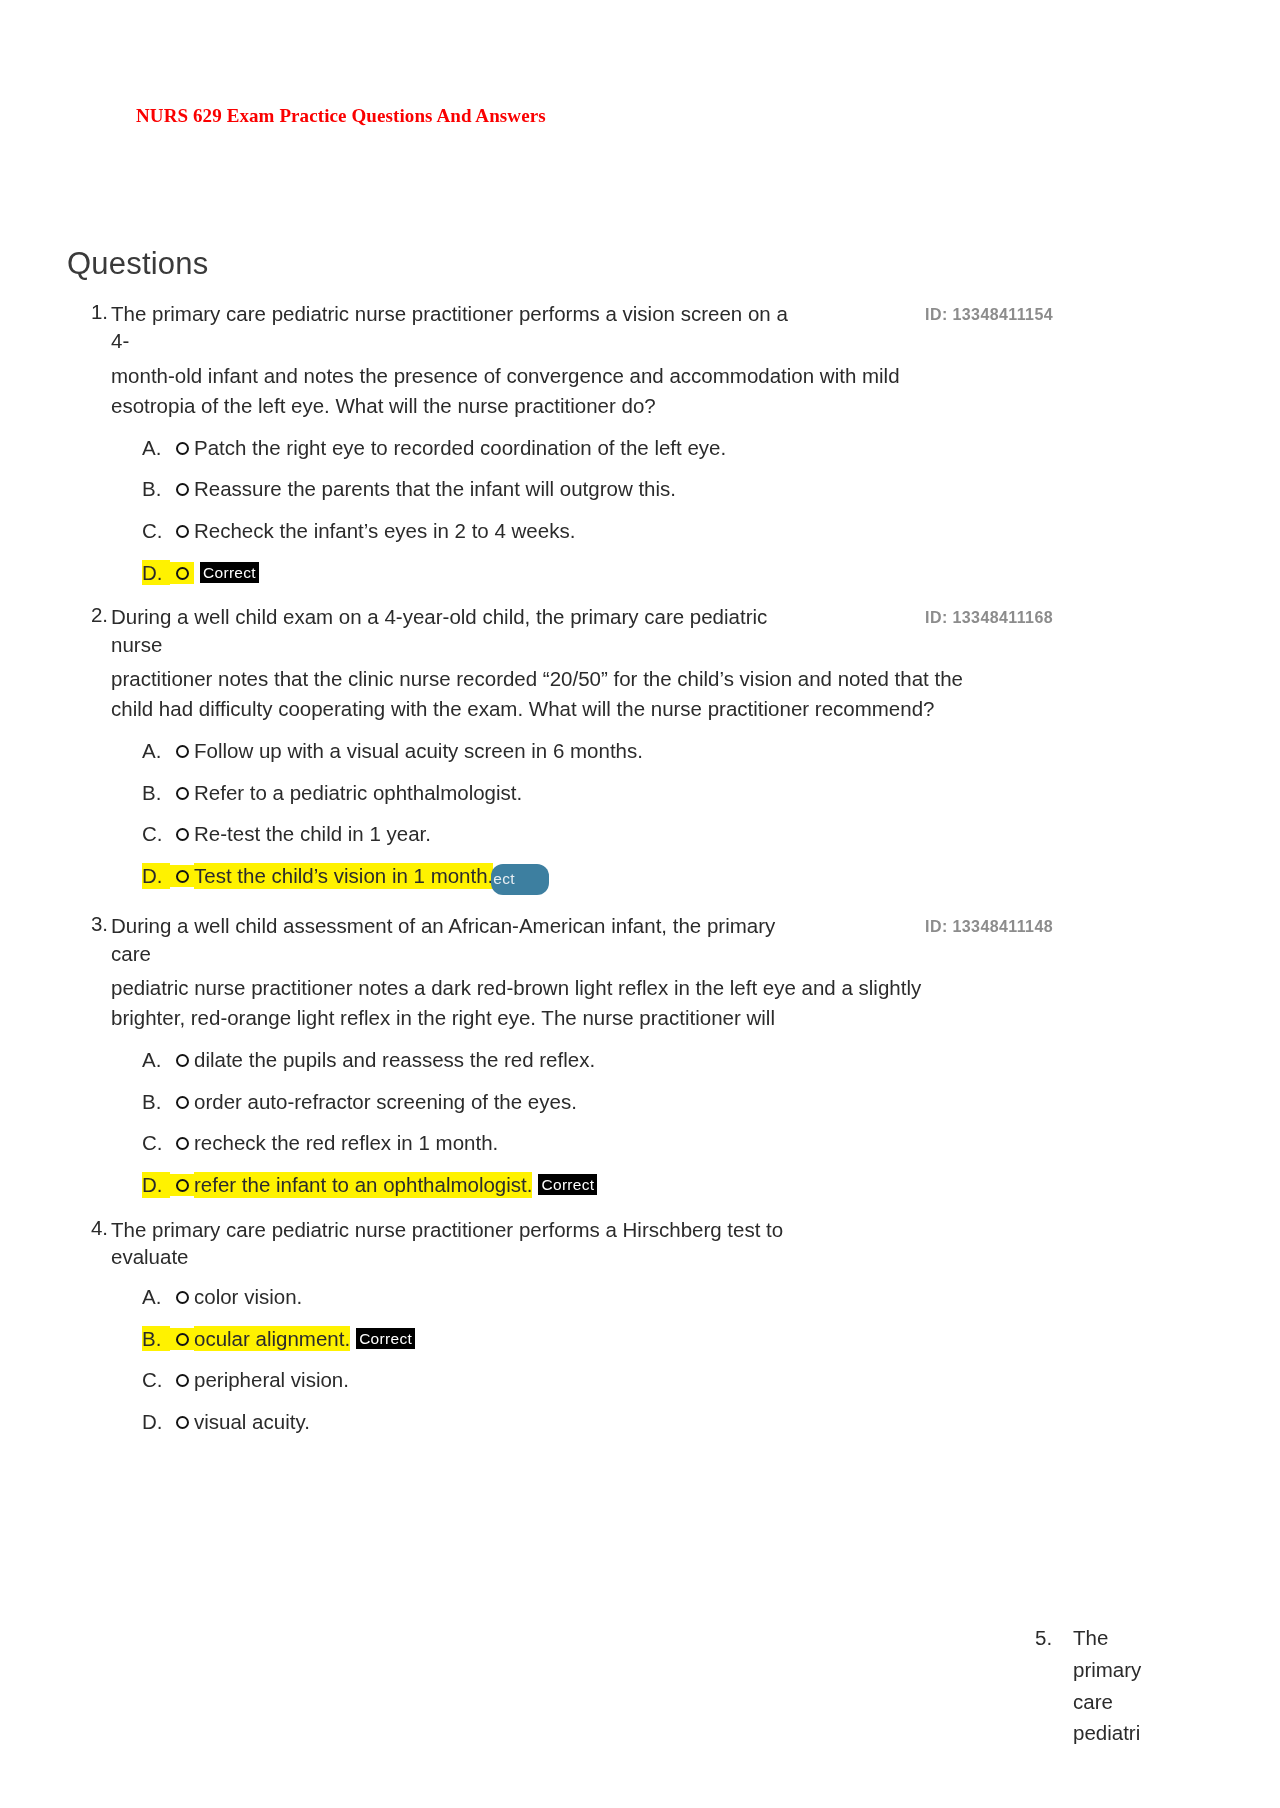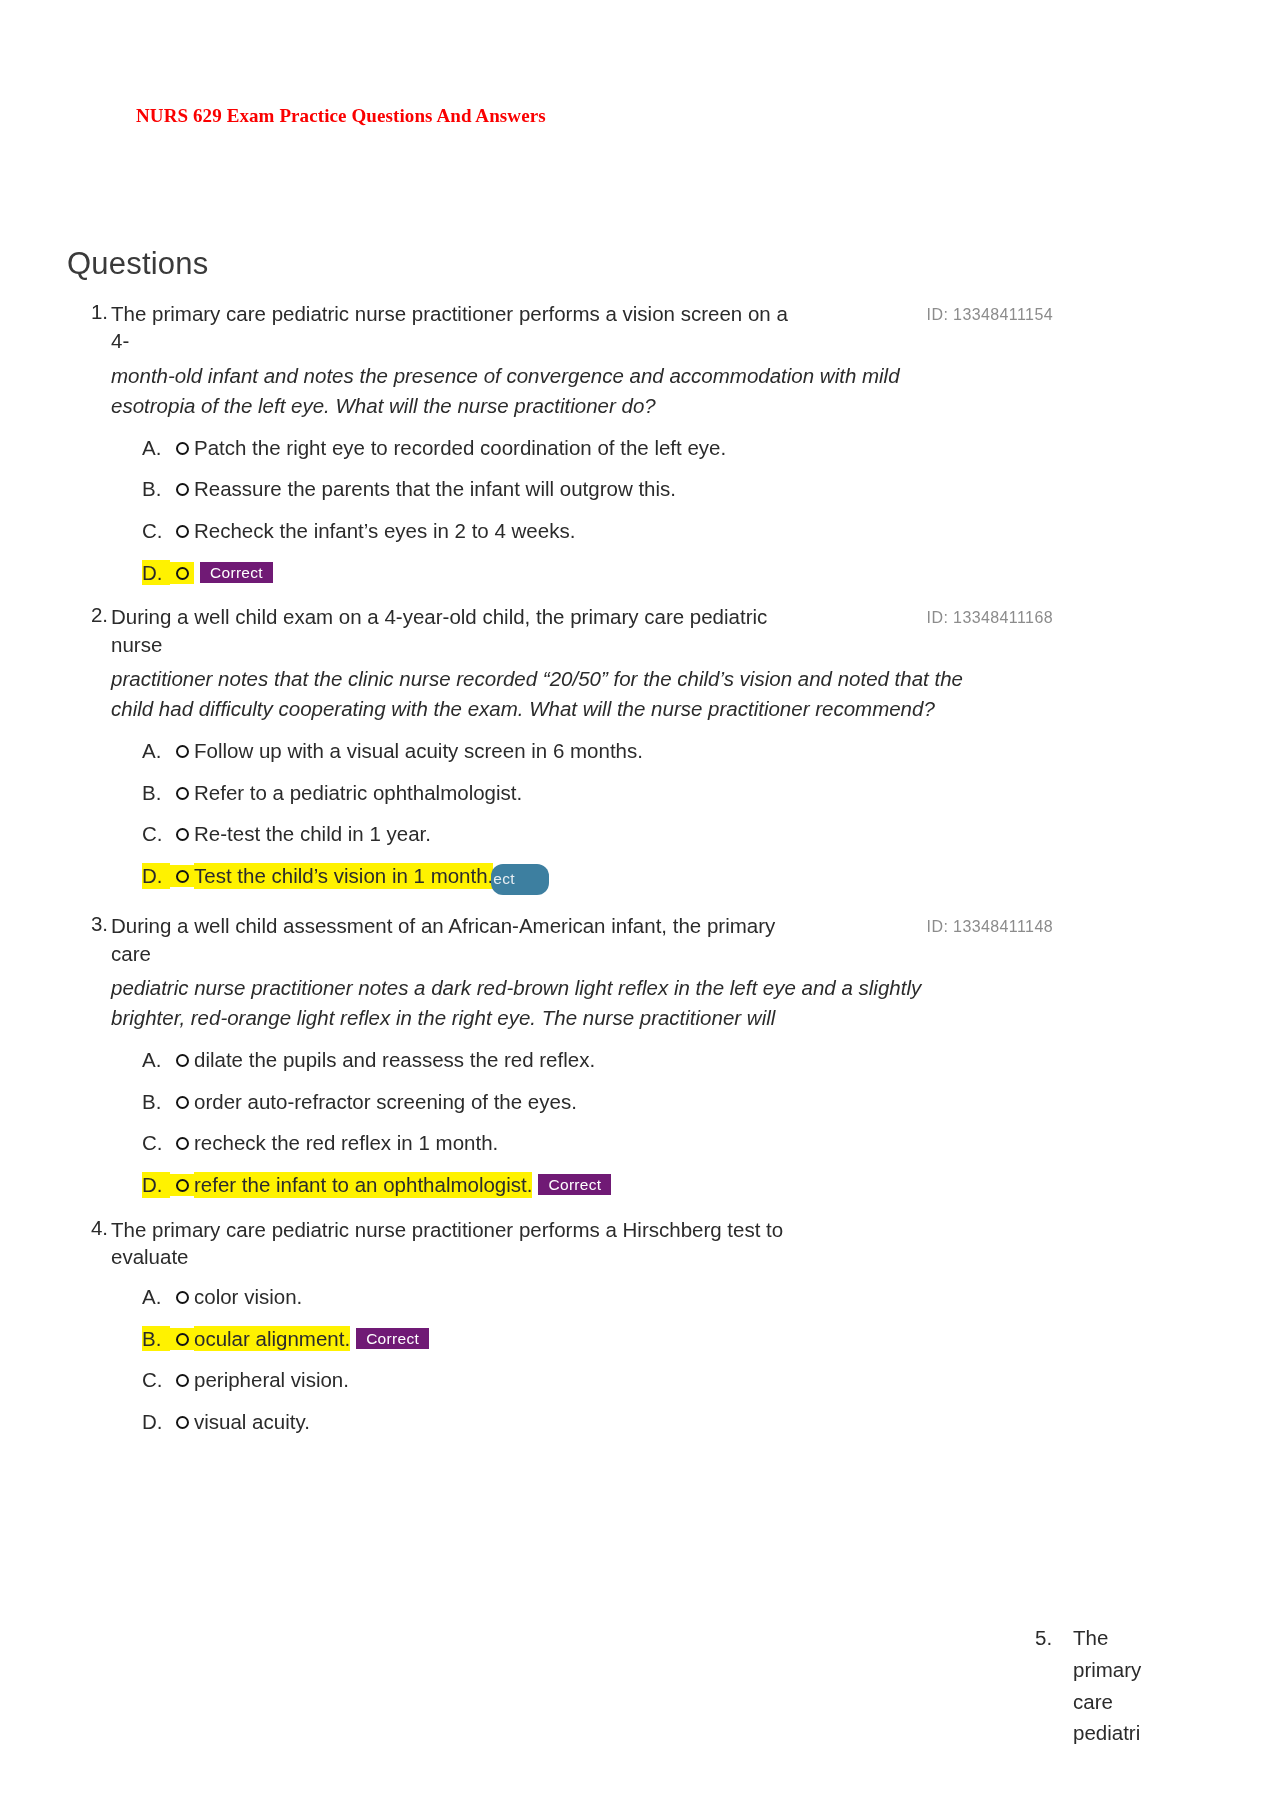--- a/index.html
+++ b/index.html
@@ -82,29 +82,29 @@
     max-width: 690px;
   }
   .q-id {
     position: absolute;
     right: 227px;
     top: 6px;
     font-size: 16px;
     color: #8c8c8c;
     letter-spacing: 0.4px;
     white-space: nowrap;
+    font-weight: bold;
   }
   .q-body {
     margin-left: 111px;
     margin-top: 6px;
     font-size: 20.5px;
     line-height: 1.47;
     color: #2b2b2b;
     max-width: 875px;
-    font-style: italic;
   }
 
   
   .options {
     margin-top: 14px;
     margin-left: 0;
   }
   .option {
     position: relative;
     display: flex;
@@ -155,22 +155,22 @@
   
   .badge-correct {
     margin-left: 6px;
     font-size: 15.5px;
     color: #ffffff;
     letter-spacing: 0.3px;
     position: relative;
     top: -2px;
   }
   .badge-correct.on-yellow {
-    background: #701a75;
-    padding: 1px 10px;
+    background: #000000;
+    padding: 1px 3px;
   }
   .badge-correct.pill {
     background: #3d7fa0;
     color: #e8eef2;
     border-radius: 12px;
     padding: 5px 34px 7px 2px;
     margin-left: -2px;
     top: 1px;
   }
 

